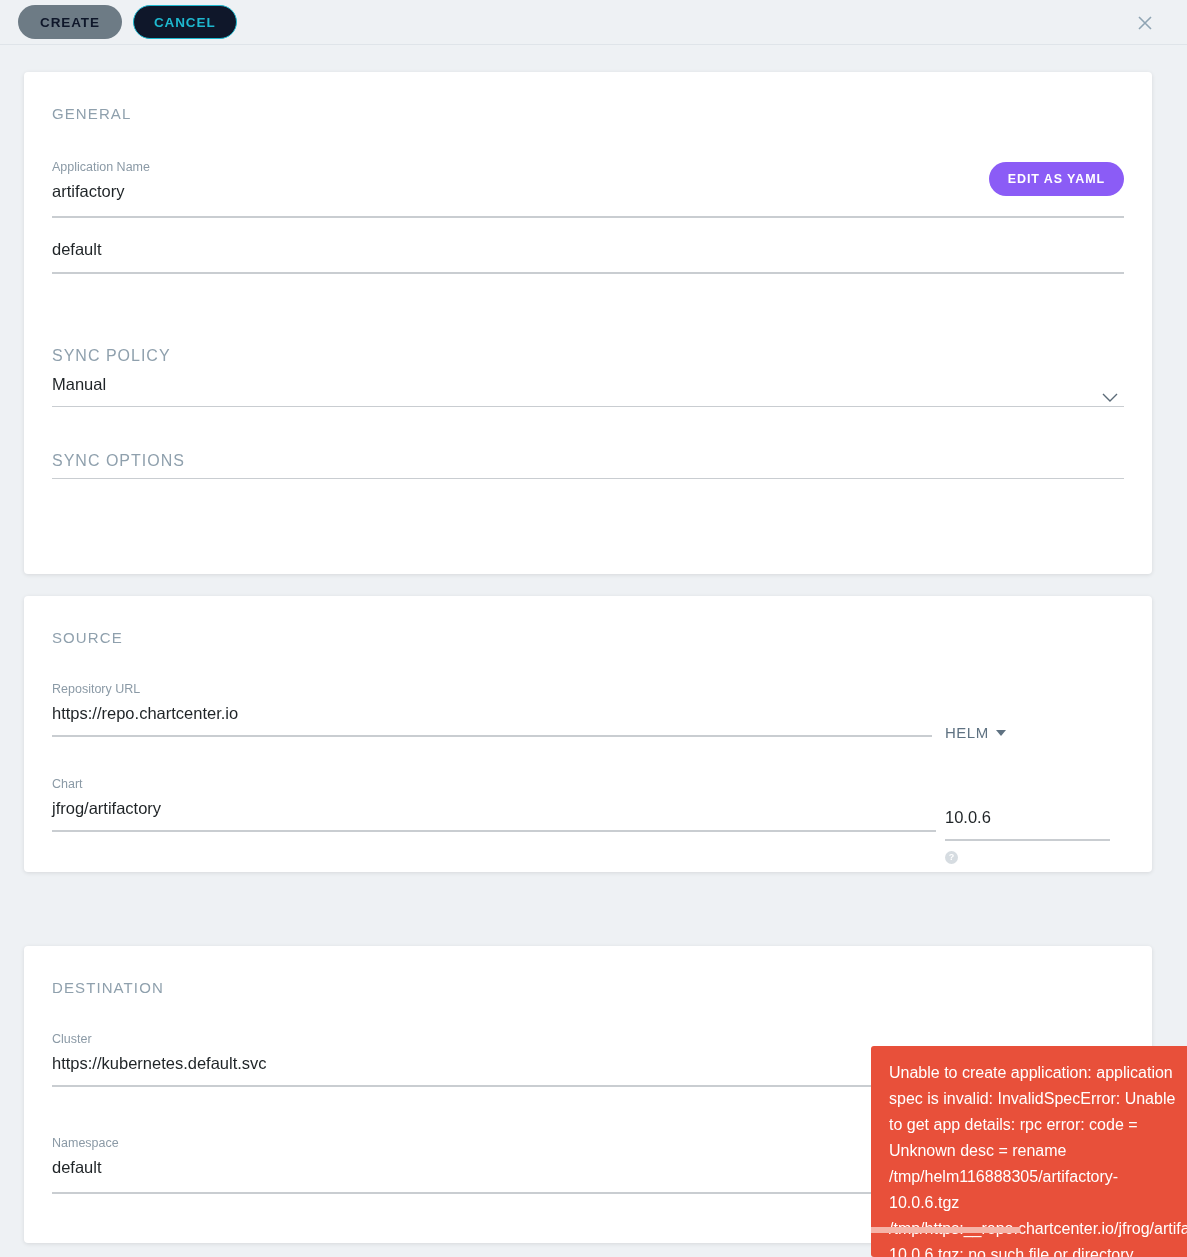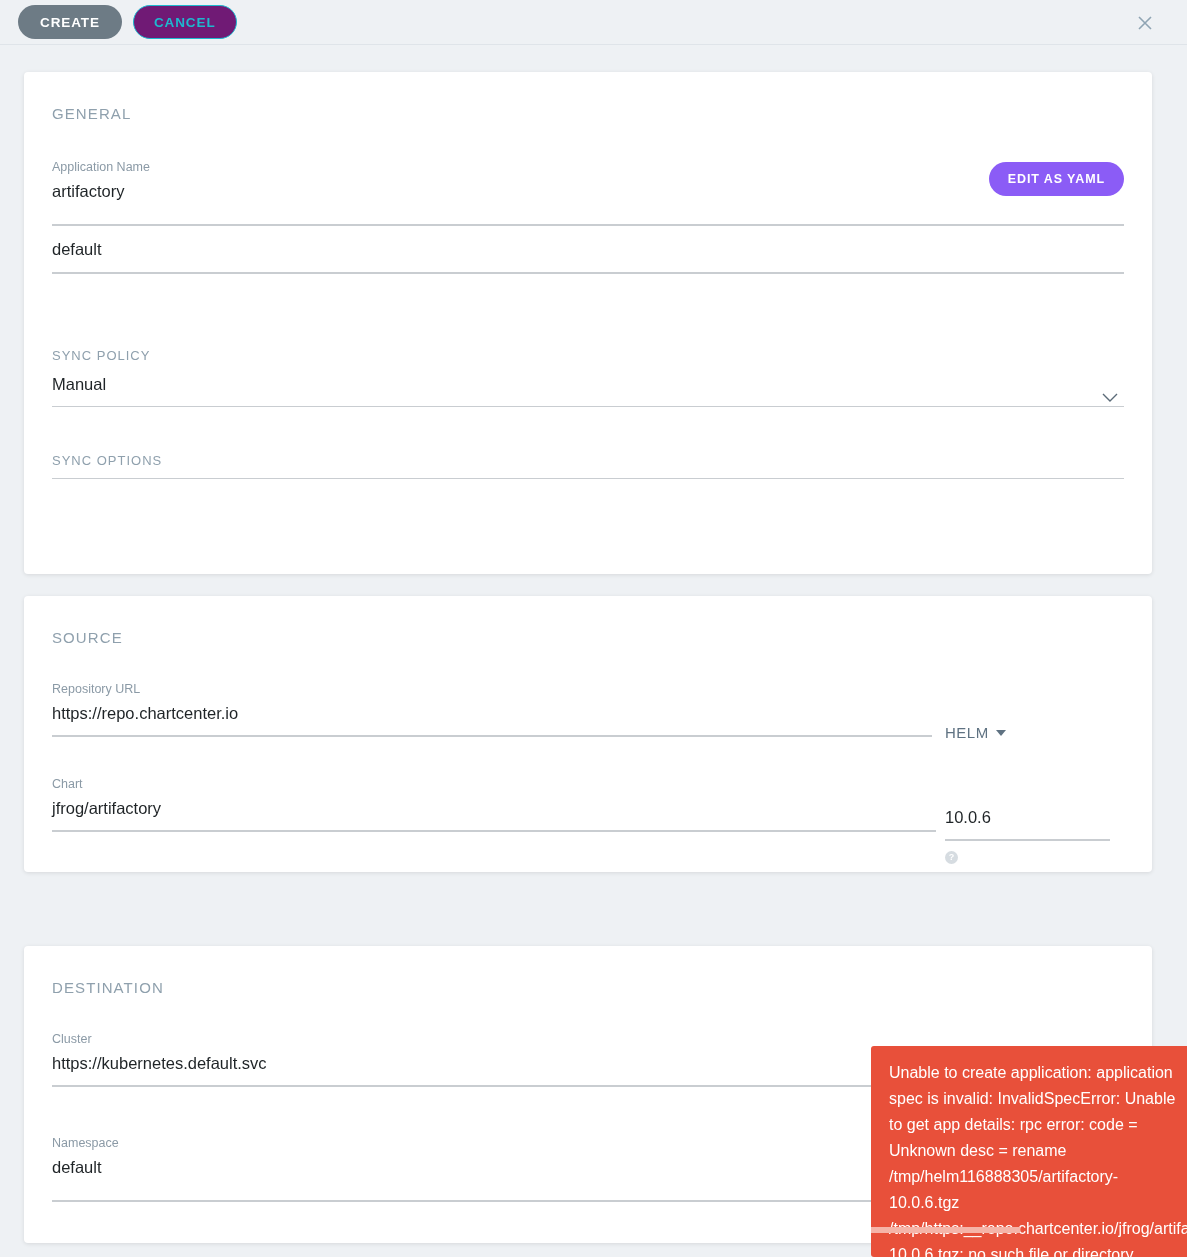--- a/index.html
+++ b/index.html
@@ -27,36 +27,36 @@
     box-sizing: border-box;
     display: flex;
     align-items: center;
   }
   .btn-create {
     margin-left: 18px;
     height: 34px;
     padding: 0 22px;
     border-radius: 17px;
     background: #6d7b85;
-    color: #ffffff;
+    color: #0f172a;
     font-size: 13.5px;
     letter-spacing: .9px;
     font-weight: 700;
     border: none;
     display: flex;
     align-items: center;
     justify-content: center;
     cursor: pointer;
   }
   .btn-cancel {
     margin-left: 11px;
     height: 34px;
     padding: 0 20px;
     border-radius: 17px;
-    background: #701a75;
+    background: #0f172a;
     color: #1eb8cf;
     font-size: 13.5px;
     letter-spacing: .9px;
     font-weight: 700;
     border: 1.5px solid #1eb8cf;
     box-sizing: border-box;
     display: flex;
     align-items: center;
     justify-content: center;
     cursor: pointer;
@@ -122,30 +122,30 @@
     position: absolute;
     left: 28px;
   }
   .field-label {
     font-size: 12.5px;
     color: #8b9aa6;
     line-height: 16px;
     margin-bottom: 5px;
   }
   .field-label.caps {
-    font-size: 13px;
+    font-size: 16px;
     letter-spacing: 1.0px;
     color: #8fa0ad;
     margin-bottom: 9px;
   }
   .field-value {
     font-size: 16.5px;
     color: #1f2427;
     line-height: 22px;
-    padding-bottom: 22px;
+    padding-bottom: 14px;
   }
   .underline {
     border-bottom: 2px solid #c9cdd1;
     height: 0;
   }
   .underline.thin { border-bottom-width: 1.5px; }
 
   
   .chev {
     position: absolute;

